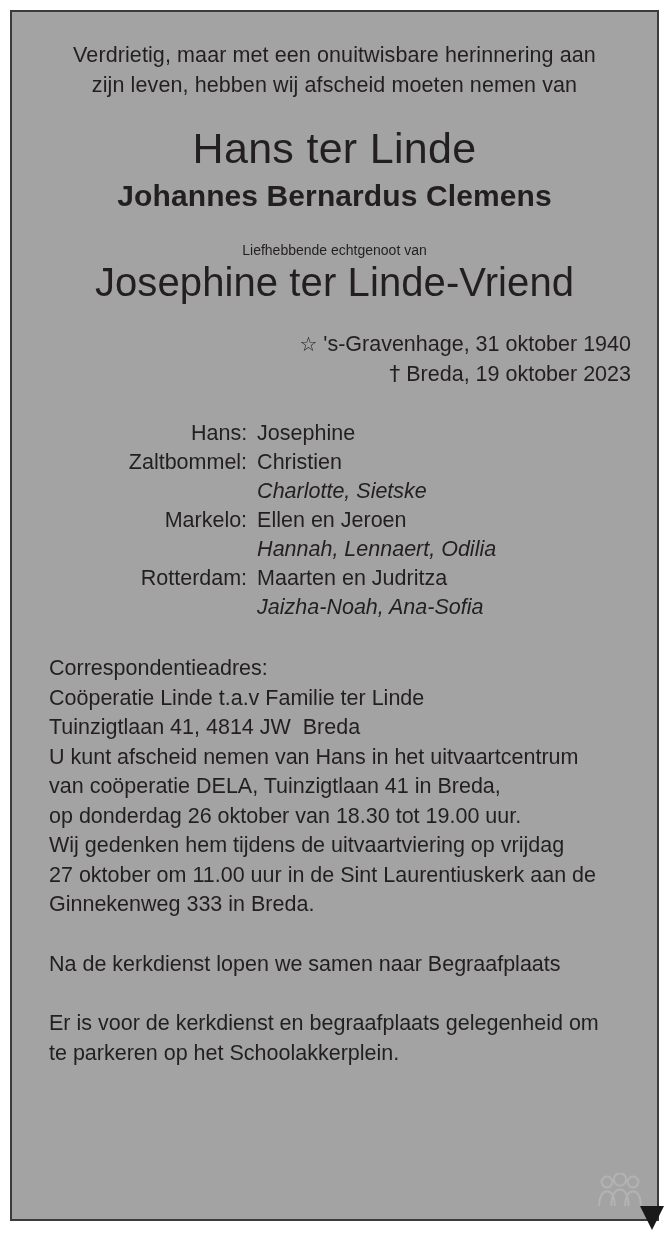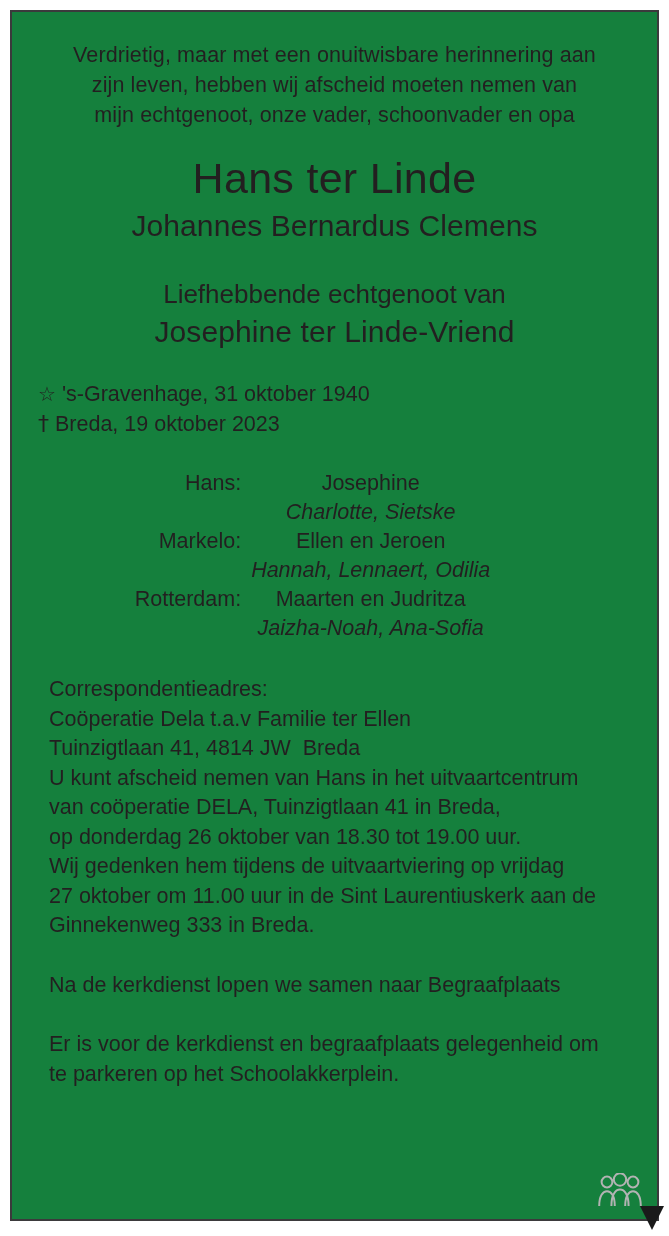--- a/index.html
+++ b/index.html
@@ -21,21 +21,21 @@
     overflow: hidden;
   }
   .frame {
     position: absolute;
     left: 10px;
     top: 10px;
     width: 649px;
     height: 1211px;
     border: 2px solid #3b3a3c;
     box-sizing: border-box;
-    background: #15803d;
+    background: #a3a3a3;
   }
   .inner {
     position: absolute;
     left: 0;
     top: 0;
     right: 0;
     bottom: 0;
     padding: 28px 26px 10px 26px;
     box-sizing: border-box;
   }
@@ -56,48 +56,47 @@
     font-size: 43px;
     font-weight: 400;
     line-height: 50px;
     margin-top: 23px;
     letter-spacing: 0.3px;
     color: #231f20;
   }
   .name-sub {
     text-align: center;
     font-size: 30px;
-    font-weight: 400;
+    font-weight: 700;
     line-height: 38px;
     margin-top: 4px;
     letter-spacing: 0.1px;
     color: #231f20;
   }
 
   
   .spouse-label {
     text-align: center;
-    font-size: 26px;
+    font-size: 14px;
     line-height: 26px;
-    margin-top: 36px;
+    margin-top: 22px;
     color: #231f20;
   }
   .spouse-name {
     text-align: center;
-    font-size: 30px;
+    font-size: 40px;
     font-weight: 400;
     line-height: 38px;
-    margin-top: 6px;
     letter-spacing: 0.1px;
     color: #231f20;
   }
 
   
   .dates {
-    text-align: left;
+    text-align: right;
     font-size: 21.5px;
     line-height: 30px;
     margin-top: 28px;
     color: #231f20;
   }
   .dates .line { white-space: pre; }
   .sym {
     font-family: "DejaVu Sans", sans-serif;
     font-size: 20px;
   }
@@ -122,21 +121,21 @@
     line-height: 29px;
     color: #231f20;
     vertical-align: baseline;
   }
   .fam-city {
     text-align: right;
     padding-right: 10px;
     white-space: nowrap;
   }
   .fam-names {
-    text-align: center;
+    text-align: left;
     white-space: nowrap;
   }
   .fam-names.grandchildren {
     font-style: italic;
   }
 
   
   .body-block {
     margin-top: 32px;
     padding-left: 11px;
@@ -171,40 +170,43 @@
 </head>
 <body>
 
 <div id="notice">
   <div class="frame">
     <div class="inner">
 
       <div class="intro">
         <div>Verdrietig, maar met een onuitwisbare herinnering aan</div>
         <div>zijn leven, hebben wij afscheid moeten nemen van</div>
-        <div>mijn echtgenoot, onze vader, schoonvader en opa</div>
       </div>
 
       <div class="name-main">Hans ter Linde</div>
       <div class="name-sub">Johannes Bernardus Clemens</div>
 
       <div class="spouse-label">Liefhebbende echtgenoot van</div>
       <div class="spouse-name">Josephine ter Linde-Vriend</div>
 
       <div class="dates">
         <div class="line"><span class="sym">☆</span> <span>'s-Gravenhage, 31 oktober 1940</span></div>
         <div class="line"><span class="sym-dagger">†</span> <span>Breda, 19 oktober 2023</span></div>
       </div>
 
       <div class="family">
         <div class="family-row">
           <span class="fam-city">Hans:</span>
           <span class="fam-names">Josephine</span>
         </div>
         <div class="family-row">
+          <span class="fam-city">Zaltbommel:</span>
+          <span class="fam-names">Christien</span>
+        </div>
+        <div class="family-row">
           <span class="fam-city"></span>
           <span class="fam-names grandchildren">Charlotte, Sietske</span>
         </div>
         <div class="family-row">
           <span class="fam-city">Markelo:</span>
           <span class="fam-names">Ellen en Jeroen</span>
         </div>
         <div class="family-row">
           <span class="fam-city"></span>
           <span class="fam-names grandchildren">Hannah, Lennaert, Odilia</span>
@@ -216,21 +218,21 @@
         <div class="family-row">
           <span class="fam-city"></span>
           <span class="fam-names grandchildren">Jaizha-Noah, Ana-Sofia</span>
         </div>
       </div>
 
       <div class="body-block">
 
         <div class="para">
           <div>Correspondentieadres:</div>
-          <div>Coöperatie Dela t.a.v Familie ter Ellen</div>
+          <div>Coöperatie Linde t.a.v Familie ter Linde</div>
           <div>Tuinzigtlaan 41, 4814 JW  Breda</div>
         </div>
 
         <div class="para">
           <div>U kunt afscheid nemen van Hans in het uitvaartcentrum</div>
           <div>van coöperatie DELA, Tuinzigtlaan 41 in Breda,</div>
           <div>op donderdag 26 oktober van 18.30 tot 19.00 uur.</div>
         </div>
 
         <div class="para">

